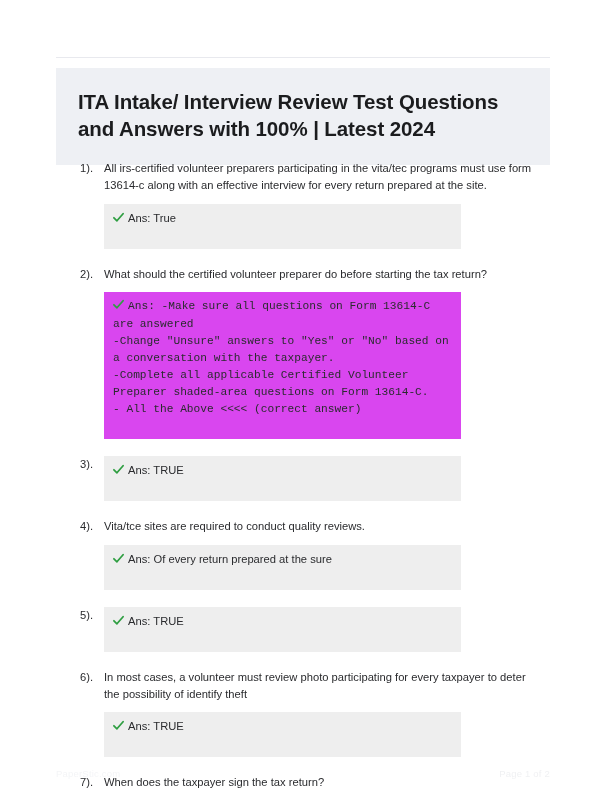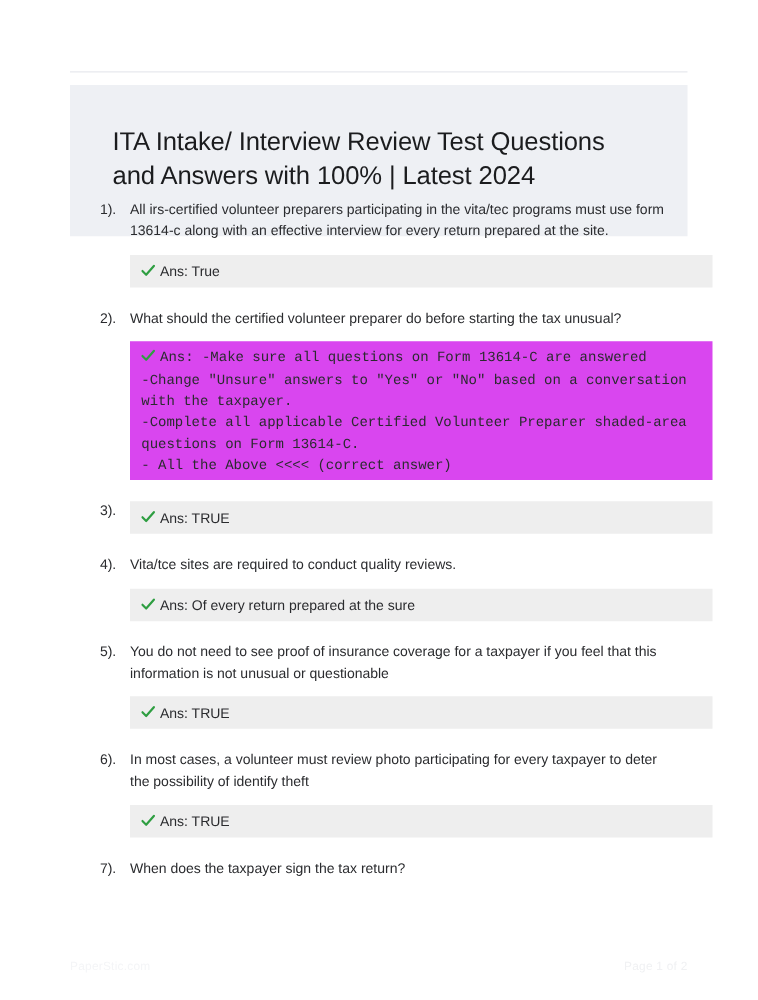--- a/index.html
+++ b/index.html
@@ -37,24 +37,24 @@
   .title-banner {
     position: absolute;
     left: 56px;
     top: 68px;
     width: 494px;
     box-sizing: border-box;
     background: #eef0f4;
     padding: 16px 18px 18px 18px;
   }
   .doc-title {
-    margin: 16px;
+    margin: 4px;
     font-size: 20.5px;
     line-height: 1.33;
-    font-weight: 400;
+    font-weight: 700;
     color: #1b1c1e;
     letter-spacing: -0.1px;
   }
 
   
   .qlist {
     position: absolute;
     left: 56px;
     top: 160px;
     width: 494px;
@@ -80,26 +80,26 @@
   .qtext {
     font-size: 11.2px;
     line-height: 1.55;
     color: #2a2b2e;
     margin: 0 0 9px 0;
     padding-right: 8px;
   }
 
   .ansbox {
     background: #eeeeee;
-    padding: 6px 9px 2px 9px;
+    padding: 6px 9px 21px 9px;
     font-size: 11.2px;
     line-height: 1.52;
     color: #2a2b2e;
     box-sizing: border-box;
-    width: 466px;
+    width: 357px;
   }
   .ansbox .aline {
     display: block;
     white-space: pre-wrap;
   }
   .ansbox .aline.first {
     text-indent: 0;
   }
 
   .check-icon {
@@ -145,21 +145,21 @@
         <div class="qnum">1).</div>
         <p class="qtext">All irs-certified volunteer preparers participating in the vita/tec programs must use form 13614-c along with an effective interview for every return prepared at the site.</p>
         <div class="ansbox" style="background: rgb(238, 238, 238);">
           <span class="aline first"><span class="check-icon"><svg width="11" height="11" viewBox="0 0 12 12" aria-hidden="true">
                 <path d="M1 6.3 L4.3 9.6 L11 1.9" fill="none" stroke="#2e9e41" stroke-width="1.9" stroke-linecap="round" stroke-linejoin="round"></path>
               </svg></span><span>Ans: True</span></span>
         </div>
       </div>
       <div class="qitem">
         <div class="qnum">2).</div>
-        <p class="qtext">What should the certified volunteer preparer do before starting the tax unusual?</p>
+        <p class="qtext">What should the certified volunteer preparer do before starting the tax return?</p>
         <div class="ansbox" style="background: #d946ef; font-family: Liberation Mono, monospace;">
           <span class="aline first"><span class="check-icon"><svg width="11" height="11" viewBox="0 0 12 12" aria-hidden="true">
                 <path d="M1 6.3 L4.3 9.6 L11 1.9" fill="none" stroke="#2e9e41" stroke-width="1.9" stroke-linecap="round" stroke-linejoin="round"></path>
               </svg></span><span>Ans: -Make sure all questions on Form 13614-C are answered</span></span>
           <span class="aline">-Change "Unsure" answers to "Yes" or "No" based on a conversation with the taxpayer.</span>
           <span class="aline">-Complete all applicable Certified Volunteer Preparer shaded-area questions on Form 13614-C.</span>
           <span class="aline">- All the Above &lt;&lt;&lt;&lt; (correct answer)</span>
         </div>
       </div>
       <div class="qitem">
@@ -174,21 +174,20 @@
         <div class="qnum">4).</div>
         <p class="qtext">Vita/tce sites are required to conduct quality reviews.</p>
         <div class="ansbox" style="background: rgb(238, 238, 238);">
           <span class="aline first"><span class="check-icon"><svg width="11" height="11" viewBox="0 0 12 12" aria-hidden="true">
                 <path d="M1 6.3 L4.3 9.6 L11 1.9" fill="none" stroke="#2e9e41" stroke-width="1.9" stroke-linecap="round" stroke-linejoin="round"></path>
               </svg></span><span>Ans: Of every return prepared at the sure</span></span>
         </div>
       </div>
       <div class="qitem">
         <div class="qnum">5).</div>
-        <p class="qtext">You do not need to see proof of insurance coverage for a taxpayer if you feel that this information is not unusual or questionable</p>
         <div class="ansbox" style="background: rgb(238, 238, 238);">
           <span class="aline first"><span class="check-icon"><svg width="11" height="11" viewBox="0 0 12 12" aria-hidden="true">
                 <path d="M1 6.3 L4.3 9.6 L11 1.9" fill="none" stroke="#2e9e41" stroke-width="1.9" stroke-linecap="round" stroke-linejoin="round"></path>
               </svg></span><span>Ans: TRUE</span></span>
         </div>
       </div>
       <div class="qitem">
         <div class="qnum">6).</div>
         <p class="qtext">In most cases, a volunteer must review photo participating for every taxpayer to deter the possibility of identify theft</p>
         <div class="ansbox" style="background: rgb(238, 238, 238);">

